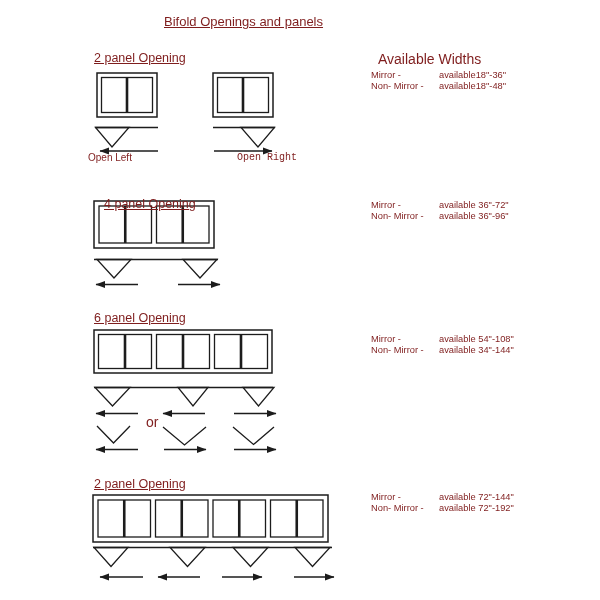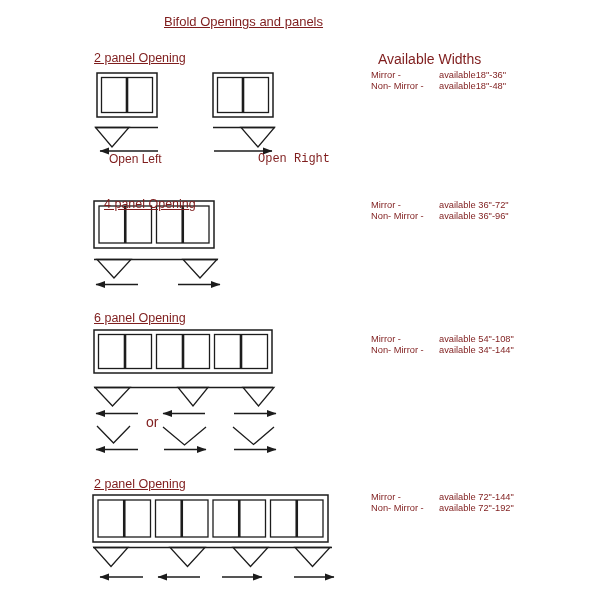--- a/index.html
+++ b/index.html
@@ -3,21 +3,21 @@
 <meta charset="utf-8">
 <style>
   html,body { margin:0; padding:0; background:#ffffff; }
   .page {
     position:relative; width:600px; height:600px; background:#ffffff;
     font-family:"Liberation Sans", sans-serif; color:#7f1d1d; overflow:hidden;
   }
   .abs { position:absolute; white-space:nowrap; }
   .title { font-size:13px; text-decoration:underline; }
   .sec-h { font-size:12.5px; text-decoration:underline; }
-  .open-lbl { font-size:12px;margin-left:21px; }
+  .open-lbl { font-size:10px; }
   .aw-h { font-size:14px; }
   .or-lbl { font-size:14px; }
   .widths { font-size:9.3px; line-height:10.5px; }
   .wlabel { display:inline-block; width:68px; }
   svg.art { position:absolute; left:0; top:0; }
   .art rect, .art line, .art polygon, .art polyline {
     stroke:#1c1c1c; fill:none; stroke-width:1.3px;
   }
   .art rect.outer { stroke-width:1.5px; }
   .art line.divider { stroke-width:2.6px; }

